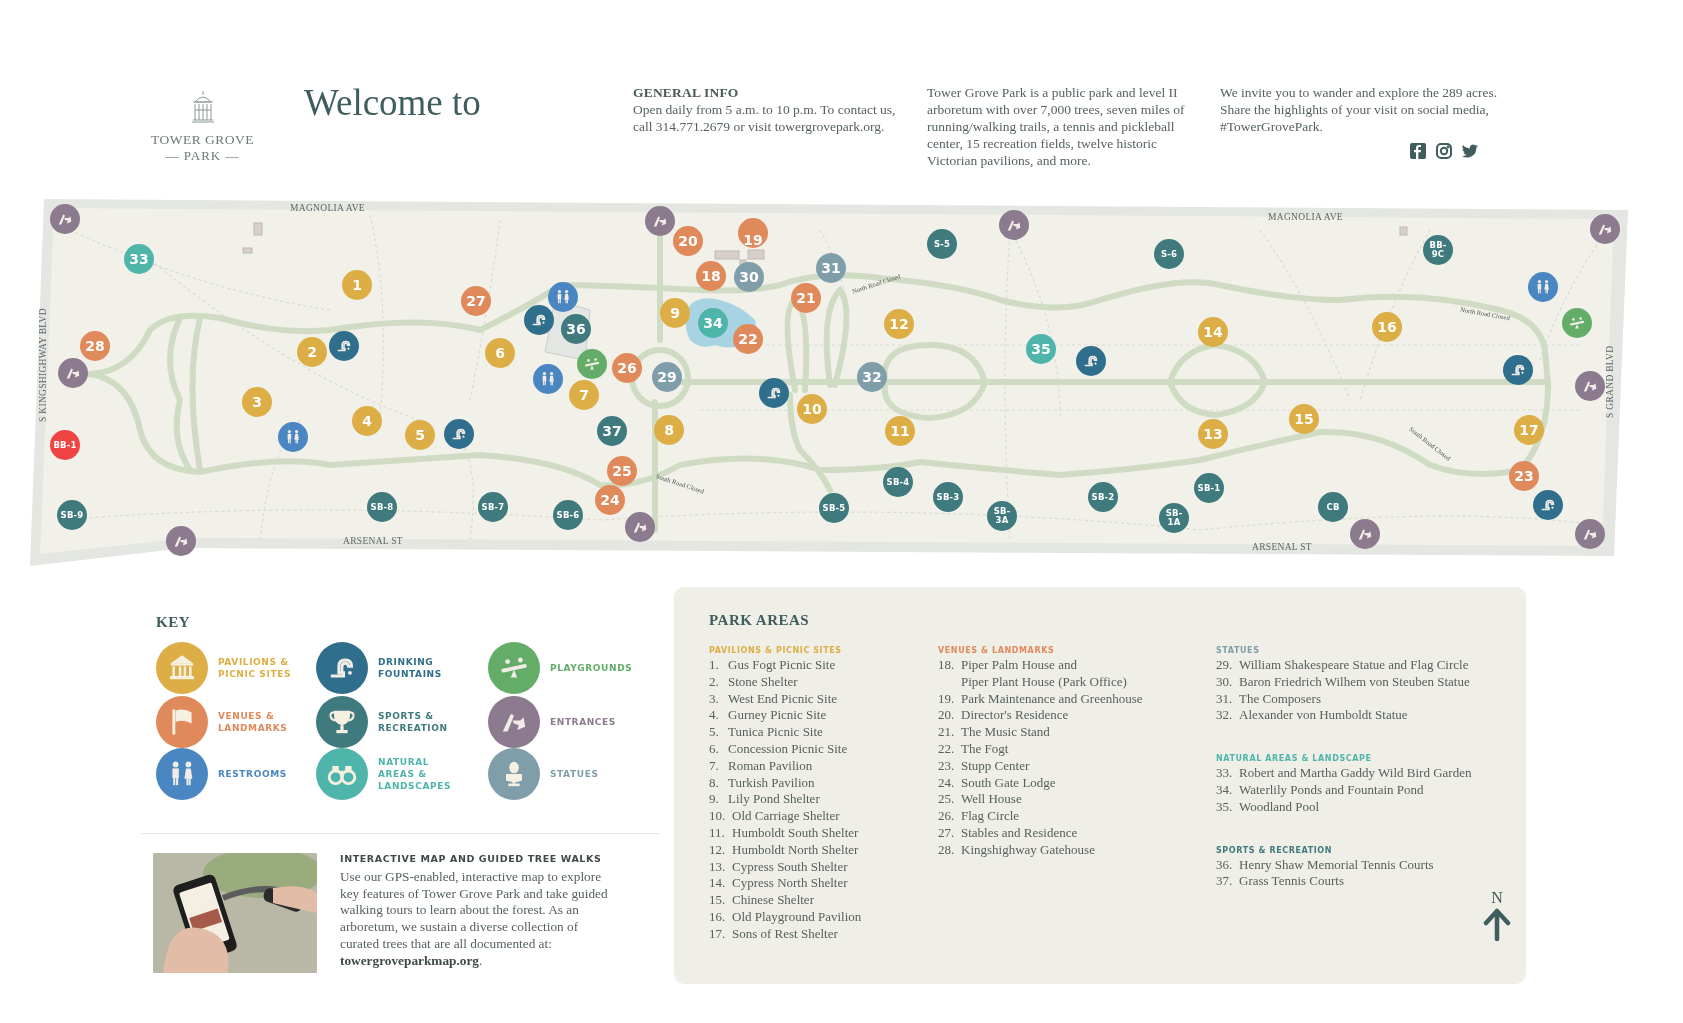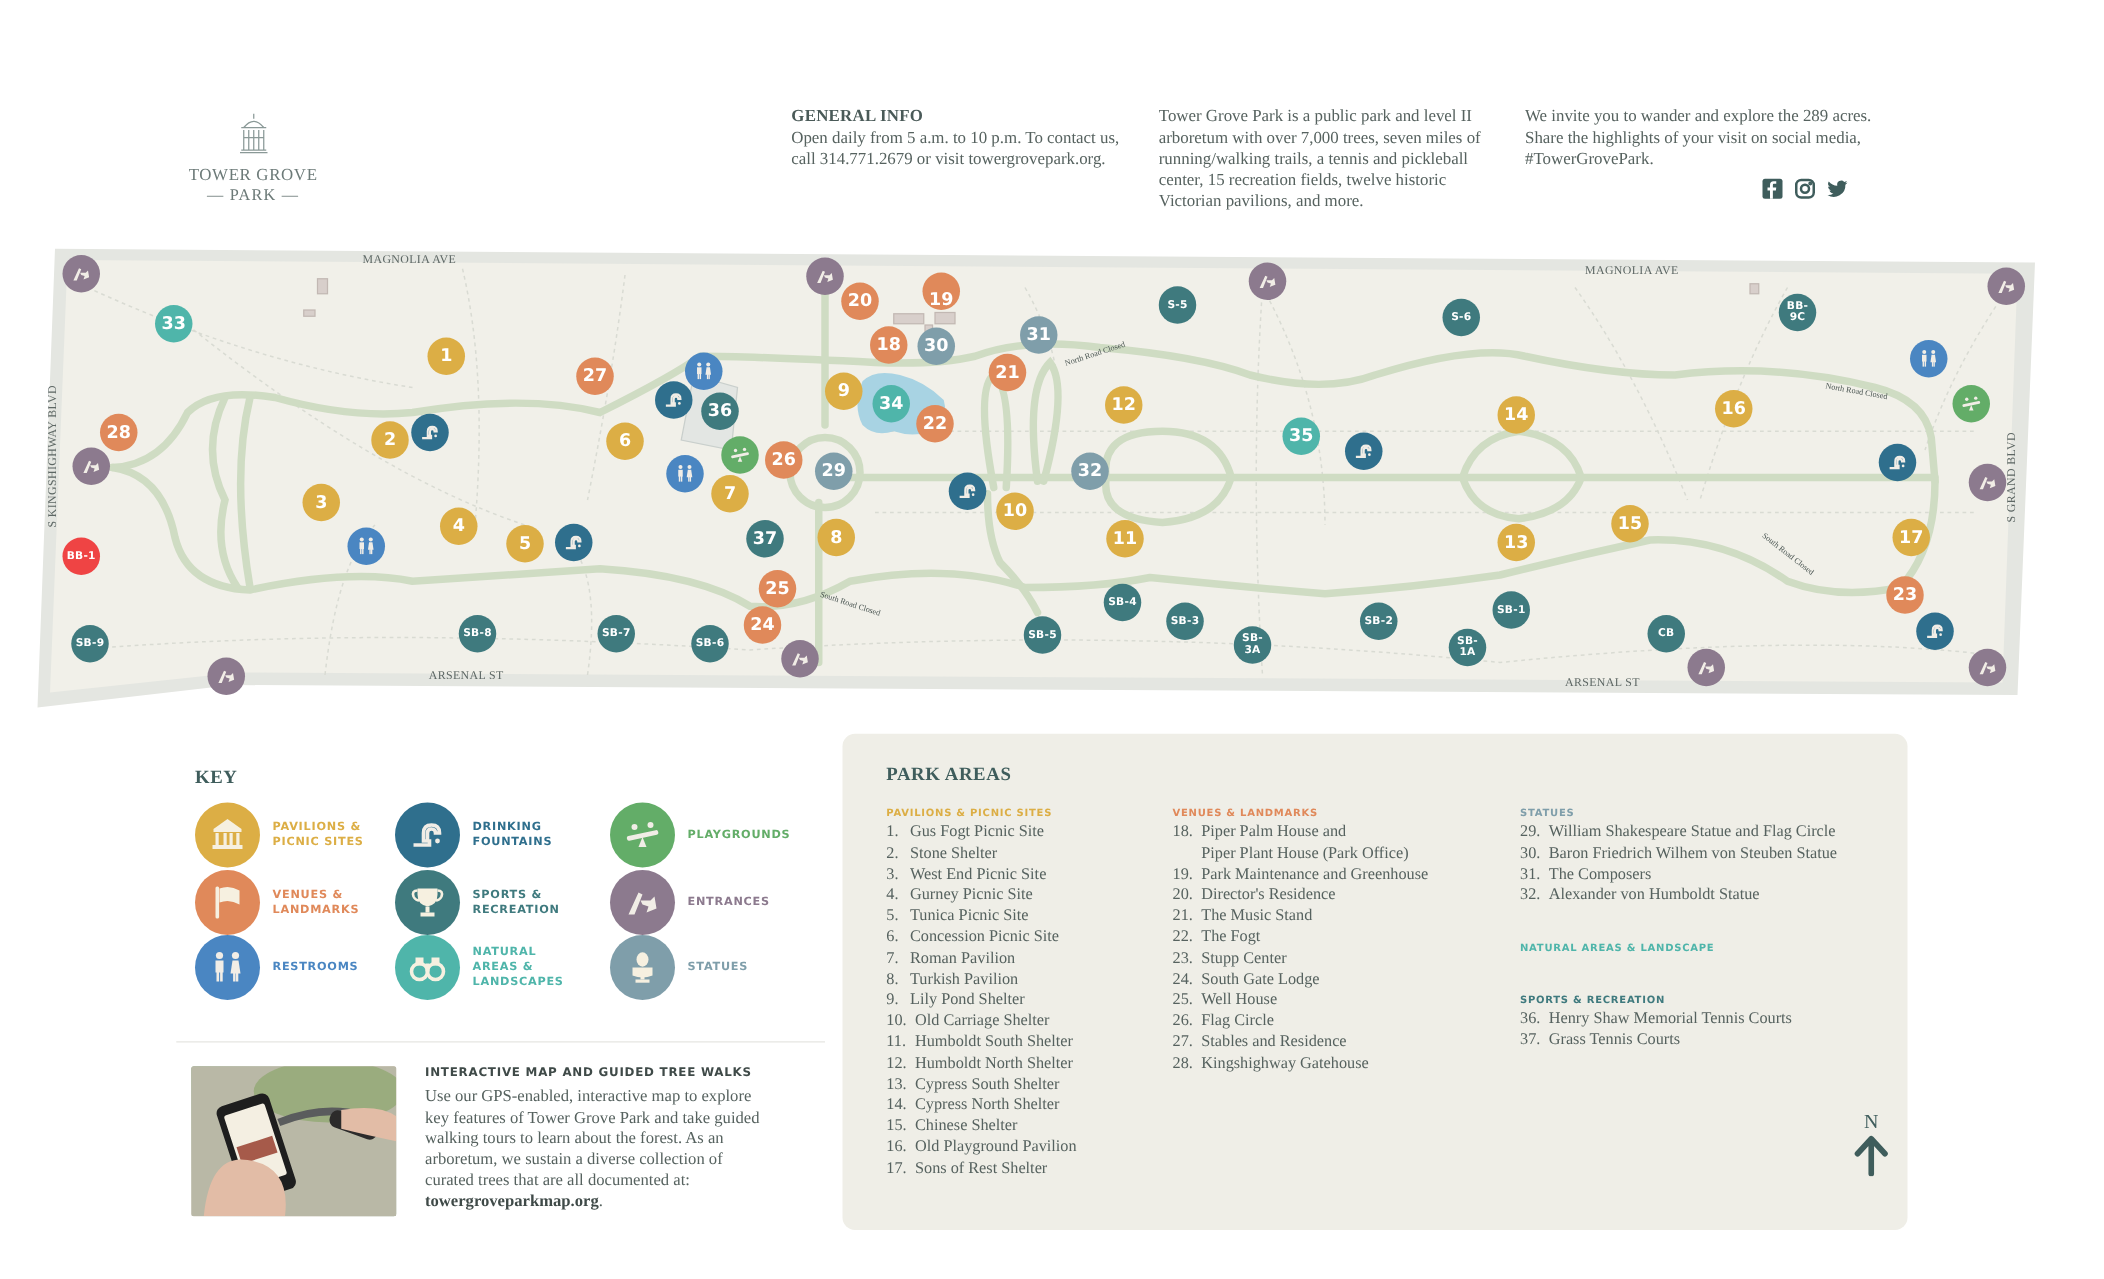--- a/index.html
+++ b/index.html
@@ -63,20 +63,21 @@
 
 <div class="logo">
   <svg width="40" height="40" viewBox="0 0 40 40" fill="none" stroke="#8a9997" stroke-width="1">
     <path d="M20 3 L20 7 M12 14 Q20 4 28 14 Z M10 14 H30 M12 16 V32 M28 16 V32 M16 16 V32 M24 16 V32 M20 16 V32 M10 32 H30 M9 34 H31 M12 22 H28"></path>
   </svg>
   <div class="l1">TOWER GROVE</div>
   <div class="l2">— PARK —</div>
 </div>
 
 <h1 class="title">
+  <div>Welcome to</div>
 </h1>
 
 <div class="info info1">
   <h3>GENERAL INFO</h3>
   <p>Open daily from 5 a.m. to 10 p.m. To contact us, call 314.771.2679 or visit towergrovepark.org.</p>
 </div>
 <div class="info info2">
   <p>Tower Grove Park is a public park and level II arboretum with over 7,000 trees, seven miles of running/walking trails, a tennis and pickleball center, 15 recreation fields, twelve historic Victorian pavilions, and more.</p>
 </div>
 <div class="info info3">
@@ -791,20 +792,34 @@
           <span class="n w">31.</span>
           <span>The Composers</span>
         </li>
         <li>
           <span class="n w">32.</span>
           <span>Alexander von Humboldt Statue</span>
         </li>
       </ol>
     <div class="gap"></div>
     <h5 style="color:#4fb5aa">NATURAL AREAS &amp; LANDSCAPE</h5>
+    <ol id="list-natural">
+        <li>
+          <span class="n w">33.</span>
+          <span>Robert and Martha Gaddy Wild Bird Garden</span>
+        </li>
+        <li>
+          <span class="n w">34.</span>
+          <span>Waterlily Ponds and Fountain Pond</span>
+        </li>
+        <li>
+          <span class="n w">35.</span>
+          <span>Woodland Pool</span>
+        </li>
+      </ol>
     <div class="gap"></div>
     <h5 style="color:#3f7a7e">SPORTS &amp; RECREATION</h5>
     <ol id="list-sports">
         <li>
           <span class="n w">36.</span>
           <span>Henry Shaw Memorial Tennis Courts</span>
         </li>
         <li>
           <span class="n w">37.</span>
           <span>Grass Tennis Courts</span>

